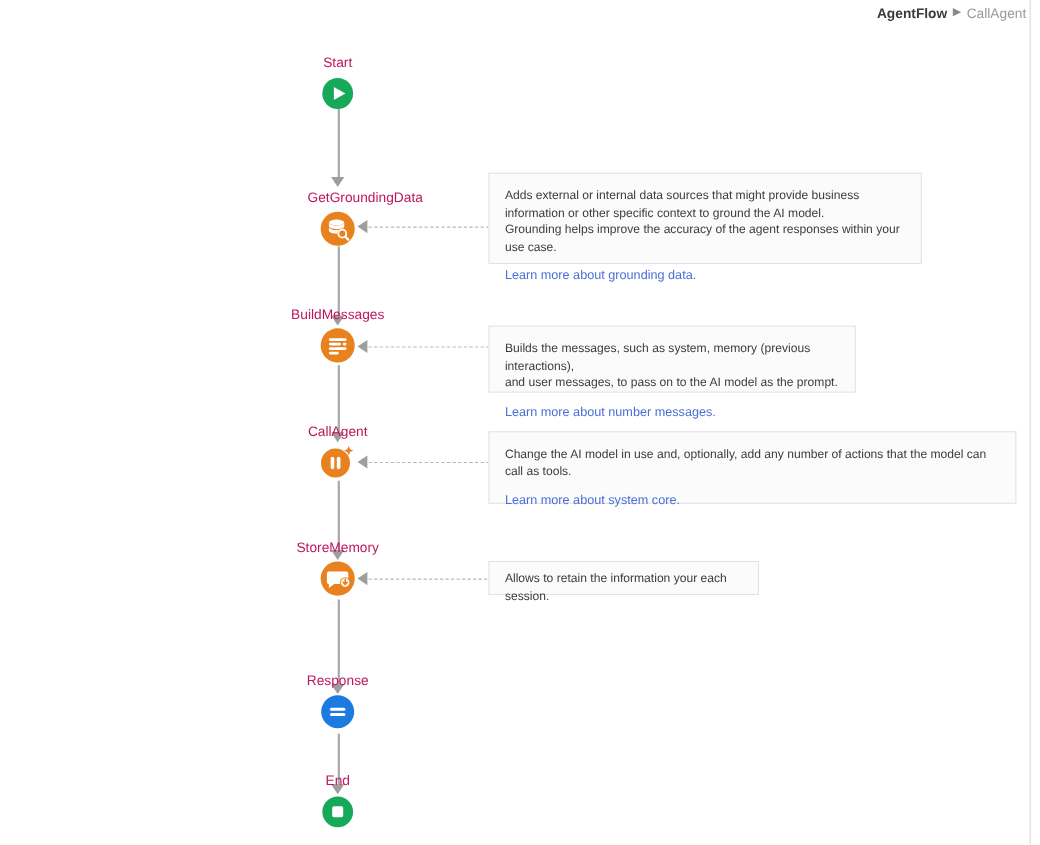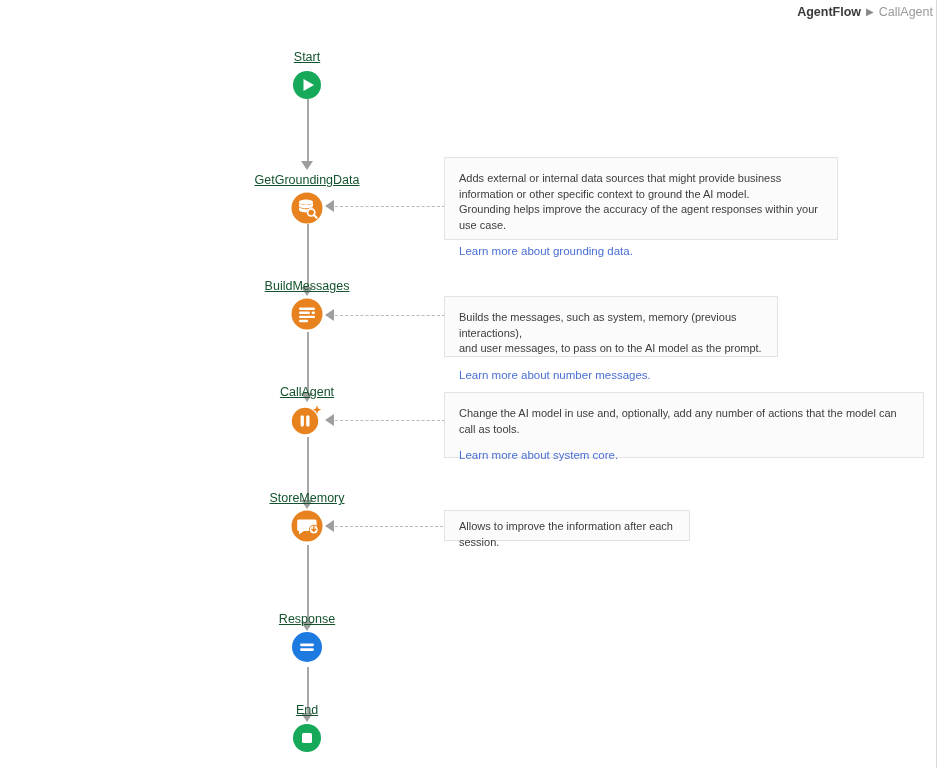--- a/index.html
+++ b/index.html
@@ -71,22 +71,21 @@
     width: 0;
     height: 0;
   }
   .node-label {
     position: absolute;
     left: 50%;
     transform: translateX(-50%);
     white-space: nowrap;
     font-size: 12.5px;
     line-height: 15px;
-    color: #14532d;
-    text-decoration: underline;
+    color: #be185d;
   }
   .node-icon {
     position: absolute;
     left: 50%;
     transform: translateX(-50%);
     border-radius: 50%;
     display: flex;
     align-items: center;
     justify-content: center;
   }
@@ -203,21 +202,21 @@
       <div class="node-label" style="top:0px;">Start</div>
       <div class="node-icon" style="top:20px; width:30px; height:30px;">
         <svg width="30" height="30" viewBox="0 0 30 30" aria-hidden="true">
           <circle cx="15" cy="15" r="14" fill="#16a95a"></circle>
           <polygon points="11.5,9 22,15 11.5,21" fill="#ffffff"></polygon>
         </svg>
       </div>
     </div>
 
     <div class="node" style="left:307px; top:173px;">
-      <div class="node-label" style="top:0px;">GetGroundingData</div>
+      <div class="node-label" style="top:0px;margin-left:25px;">GetGroundingData</div>
       <div class="node-icon" style="top:19px; width:32px; height:32px;">
         <svg width="32" height="32" viewBox="0 0 32 32" aria-hidden="true">
           <circle cx="16" cy="16" r="15.5" fill="#e8821e"></circle>
           <g fill="#ffffff">
             <ellipse cx="15" cy="10.2" rx="7" ry="2.6"></ellipse>
             <path d="M8 10.5 v3.2 c0 1.45 3.13 2.6 7 2.6 s7-1.15 7-2.6 V10.5 c0 1.45 -3.13 2.6 -7 2.6 s-7-1.15 -7-2.6 z"></path>
             <path d="M8 14.6 v3.2 c0 1.45 3.13 2.6 7 2.6 c0.5 0 0.98-.02 1.45-.06 a6.4 6.4 0 0 1 5.55-5.6 V14.6 c0 1.45 -3.13 2.6 -7 2.6 s-7-1.15 -7-2.6 z"></path>
           </g>
           <circle cx="20.2" cy="20.4" r="4.6" fill="#e8821e"></circle>
           <circle cx="20.2" cy="20.4" r="3.6" fill="none" stroke="#ffffff" stroke-width="1.7"></circle>
@@ -310,17 +309,17 @@
 and user messages, to pass on to the AI model as the prompt.</p>
       <a class="callout-link">Learn more about number messages.</a>
     </div>
 
     <div class="callout" style="left:444px; top:392px; width:480px; height:66px;">
       <p class="callout-text">Change the AI model in use and, optionally, add any number of actions that the model can call as tools.</p>
       <a class="callout-link">Learn more about system core.</a>
     </div>
 
     <div class="callout" style="left:444px; top:510px; width:246px; height:31px; padding-top:8px;">
-      <p class="callout-text">Allows to improve the information after each session.</p>
+      <p class="callout-text">Allows to retain the information your each session.</p>
     </div>
 
   </div>
 </div>
 
 </body></html>

